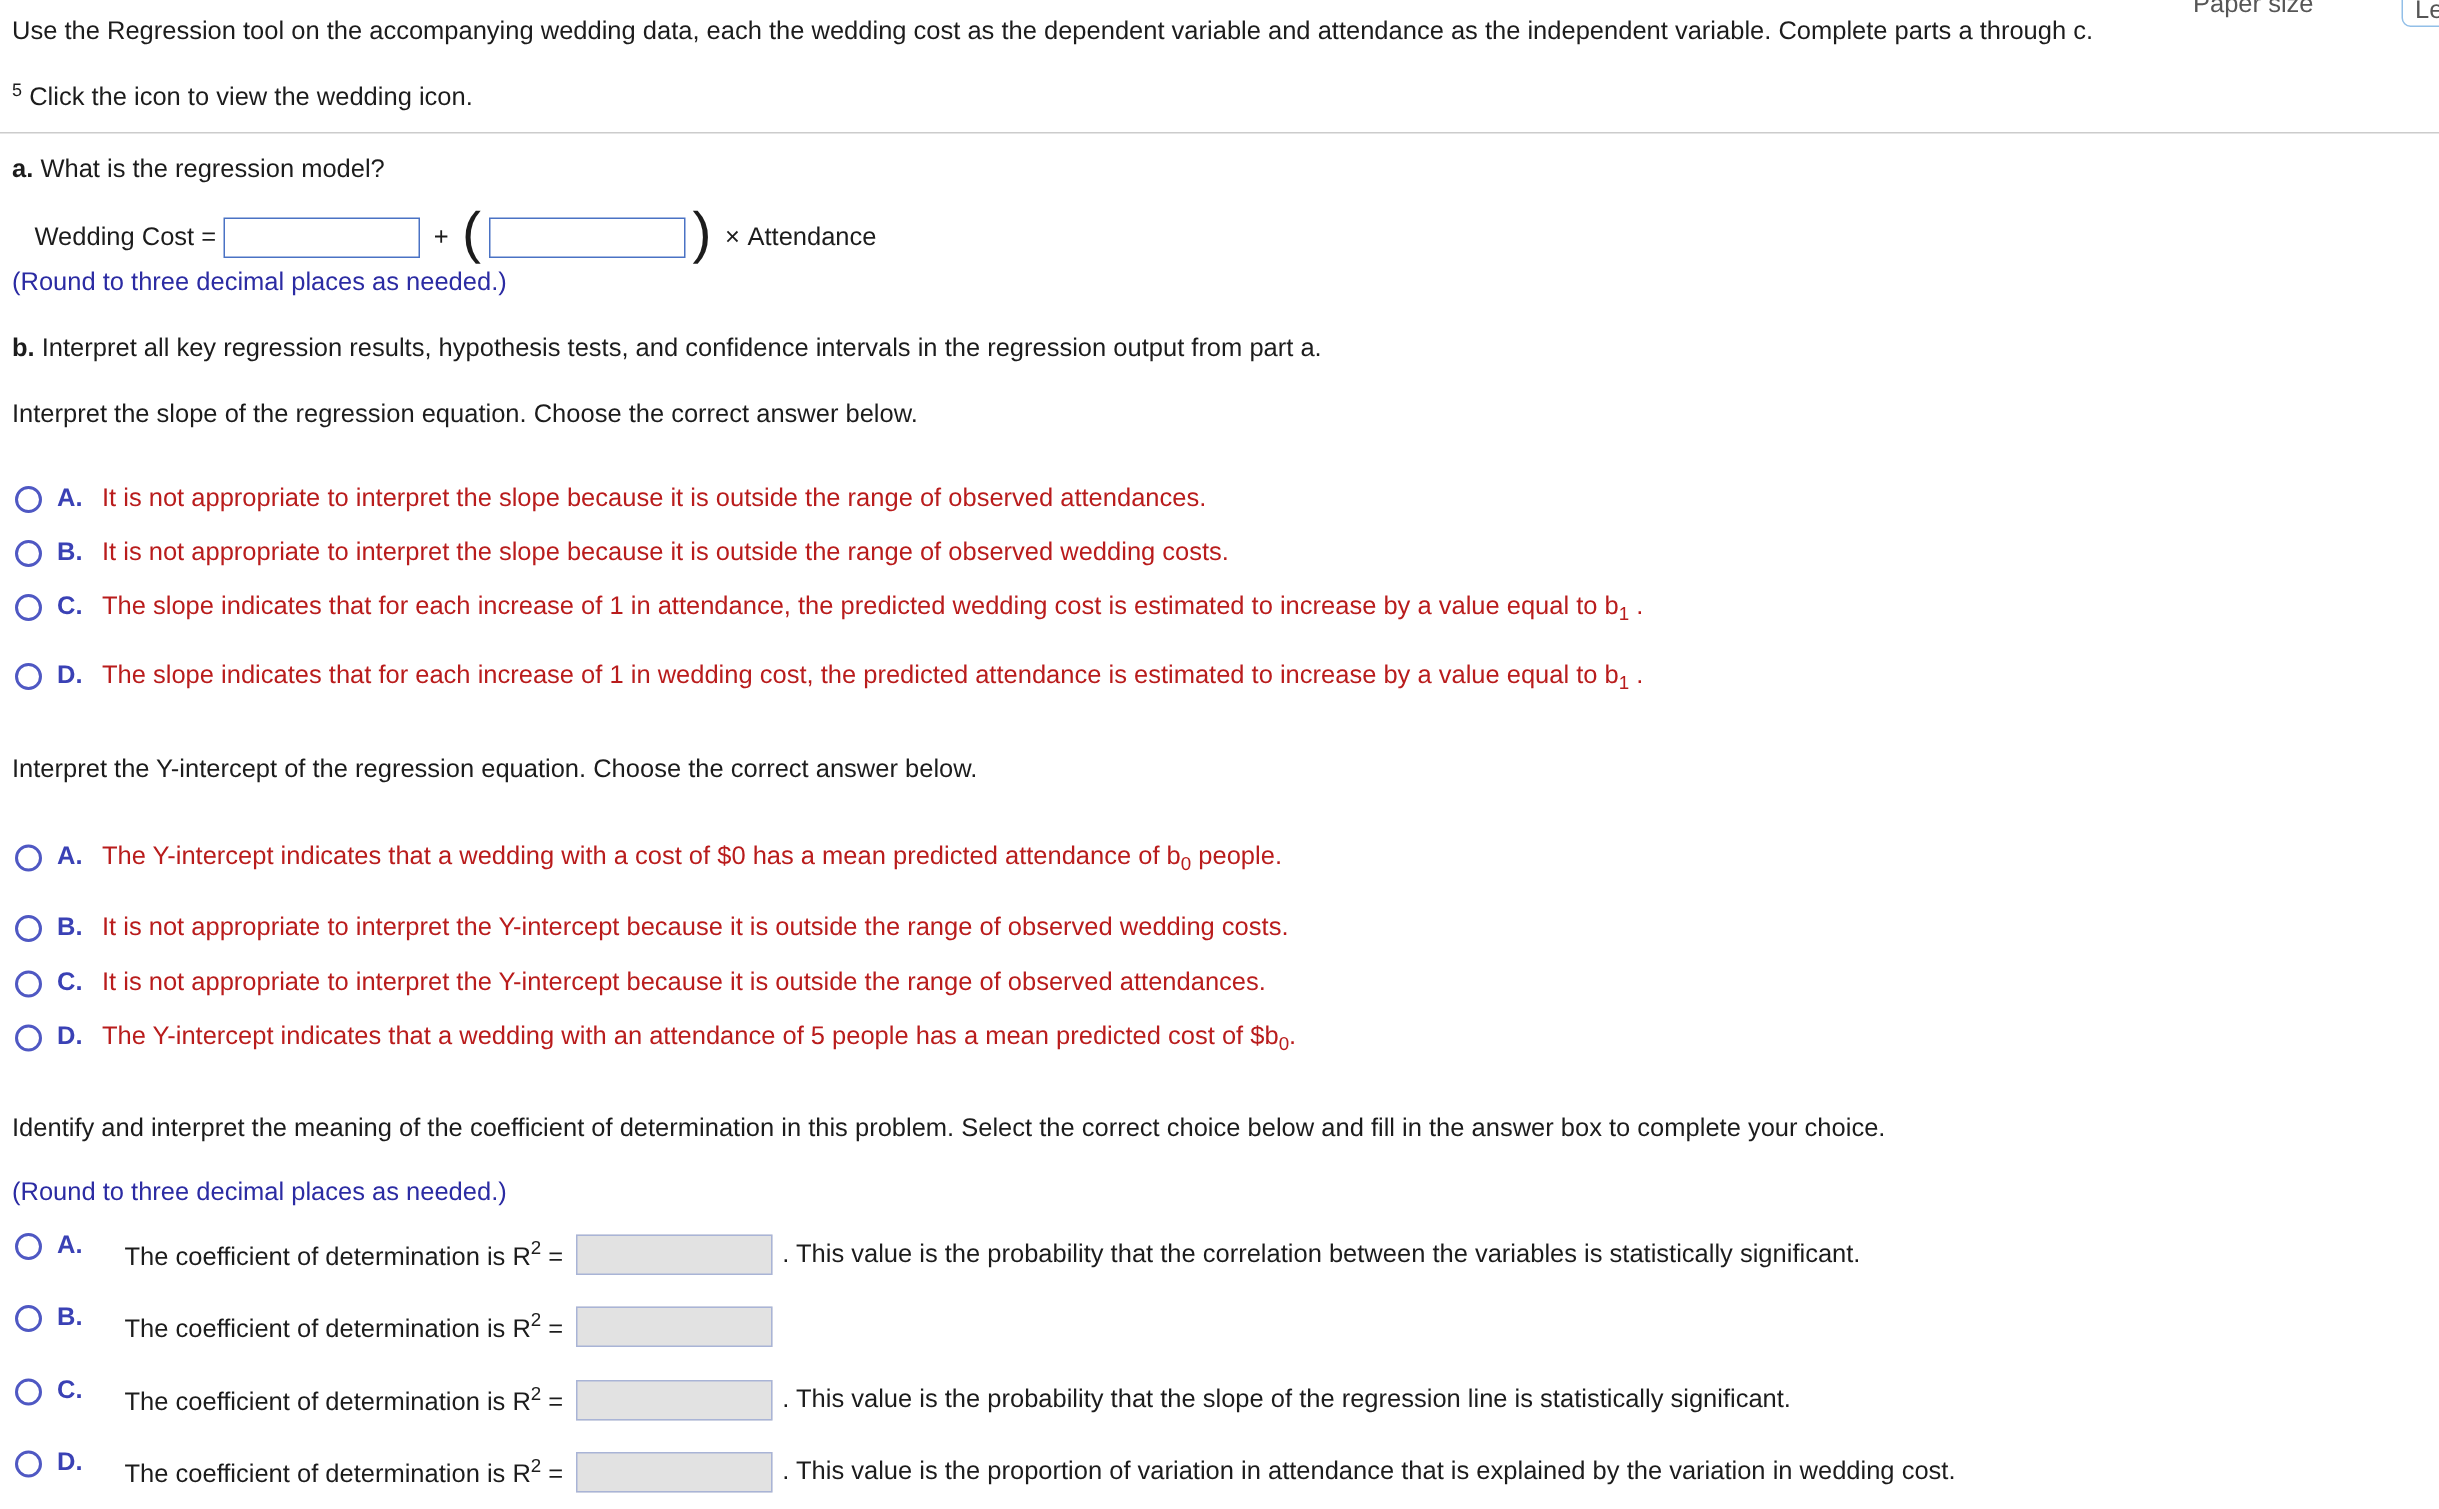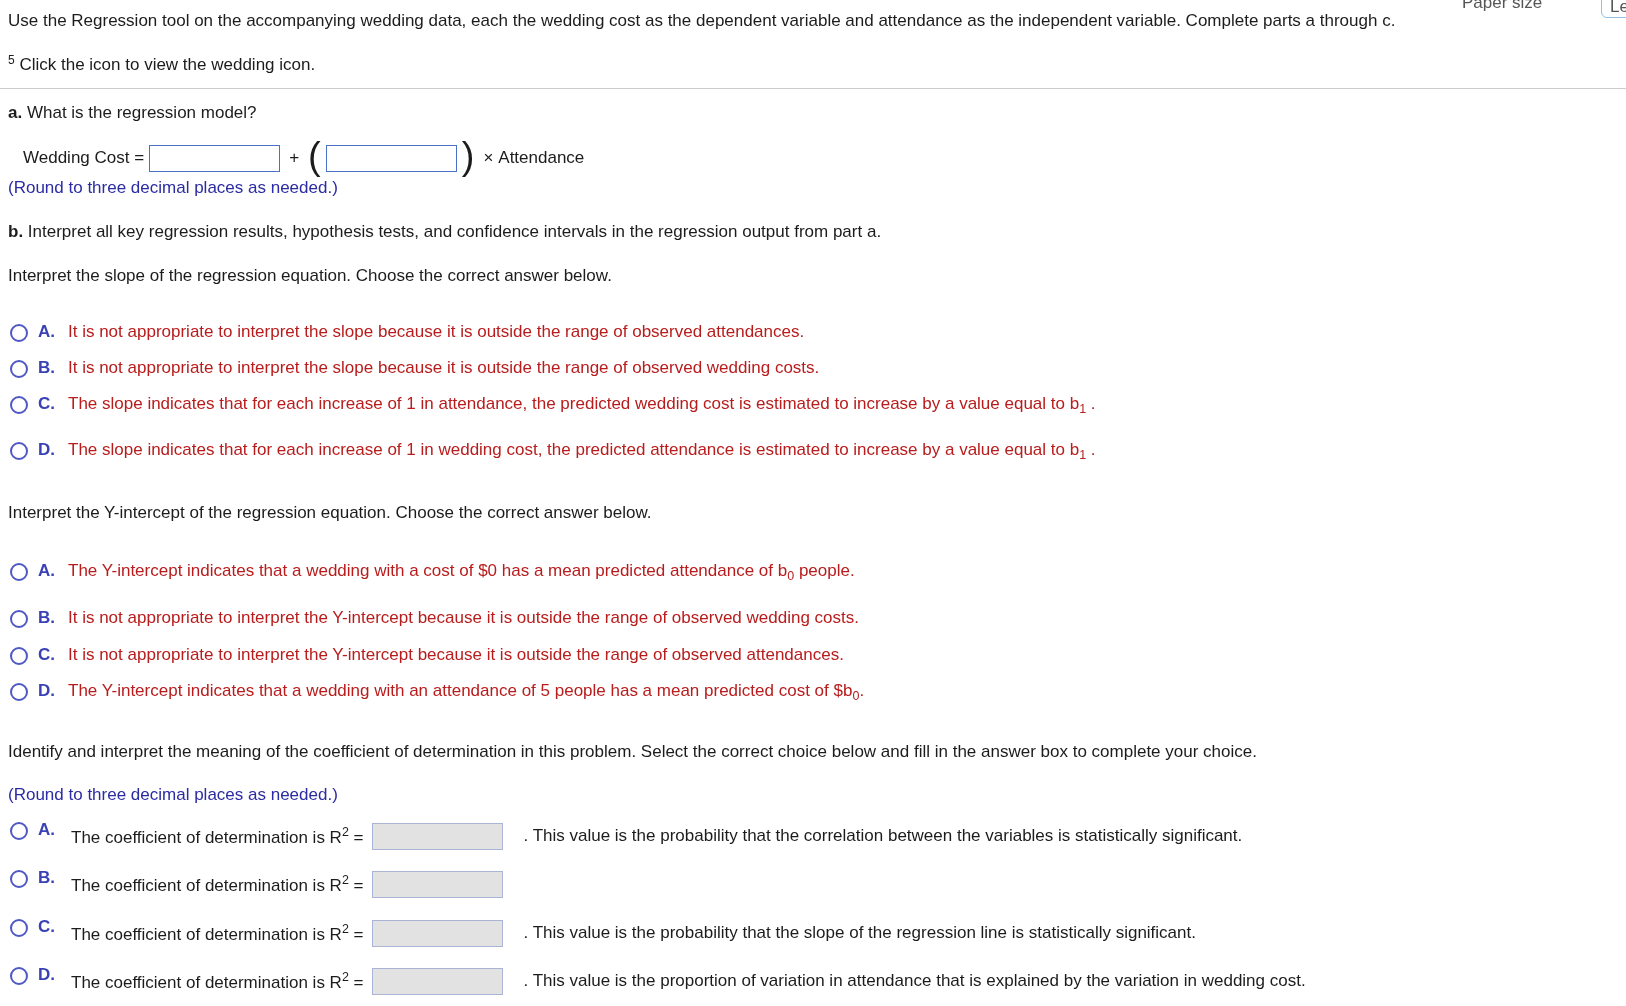--- a/index.html
+++ b/index.html
@@ -38,22 +38,22 @@
   .blue-input { border:1px solid #4a72c4; background:#fff; }
   .gray-input { border:1px solid #a9b4d6; background:#e2e2e2; }
   .paren { font-size:38px; font-weight:300; line-height:27px; margin-top:-3px; }
   .eq-gap-s { margin-left:5px; } .eq-gap-m { margin-left:9px; }
 
   
   .r2-row { align-items:center; height:28px; }
   .r2-row .radio, .r2-row .letter { align-self:flex-start; }
   .r2-row .radio { margin-top:0; }
   .r2-row .letter { margin-top:-2px; }
-  .r2-stem { margin-left:3px; }
-  .r2-tail { margin-left:21px; }
+  .r2-stem { margin-left:15px; }
+  .r2-tail { margin-left:7px; }
   .r2-row .answer-input { margin-left:8px; }
 
   
   .paper-size-label { position:absolute; left:1462px; top:-7px; color:#565656; white-space:nowrap; }
   .paper-size-select {
     position:absolute; left:1601px; top:-16px; width:56px; height:34px;
     box-sizing:border-box; border:1px solid #92bfe8; border-radius:6px;
     background:#fff; color:#565656; padding:12px 0 0 8px; overflow:hidden;
     cursor:pointer; white-space:nowrap;
   }

